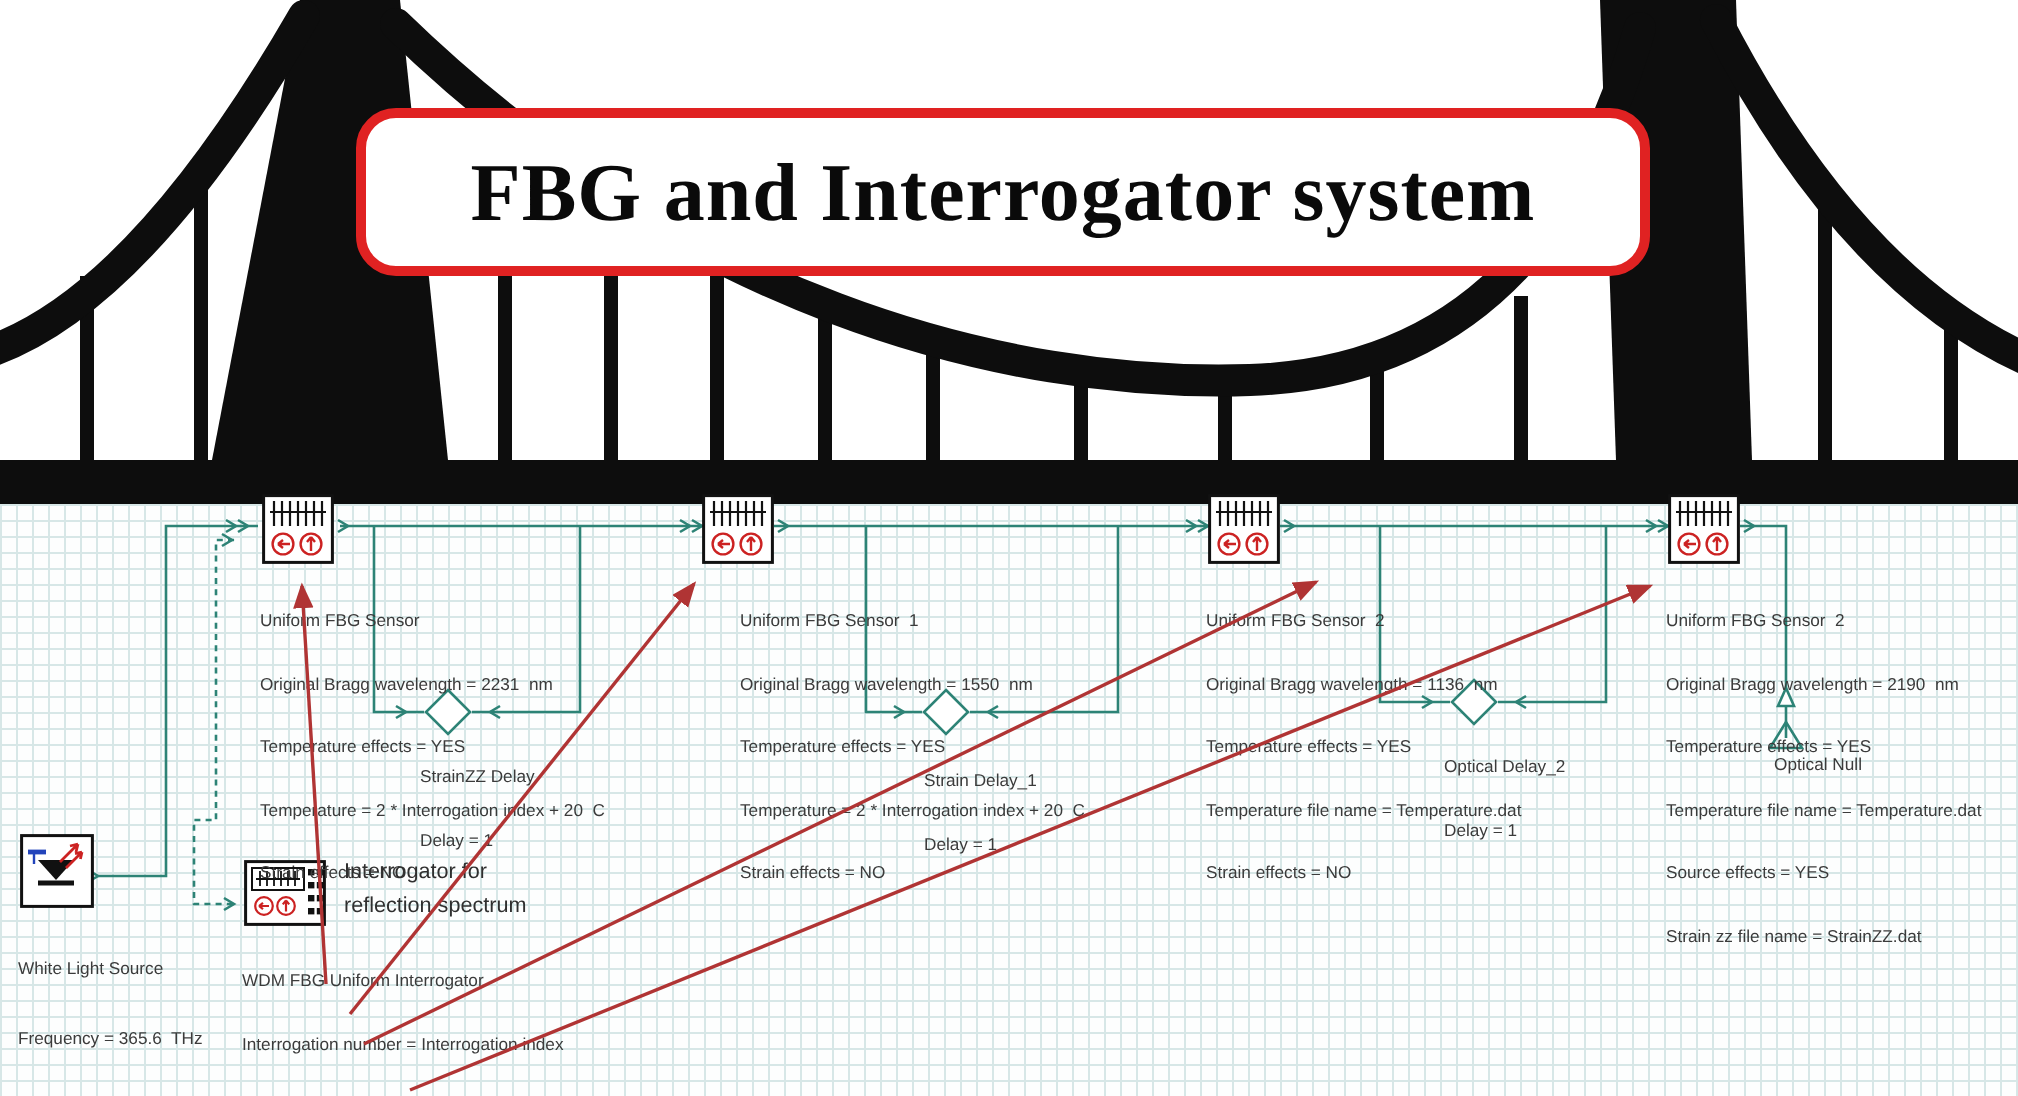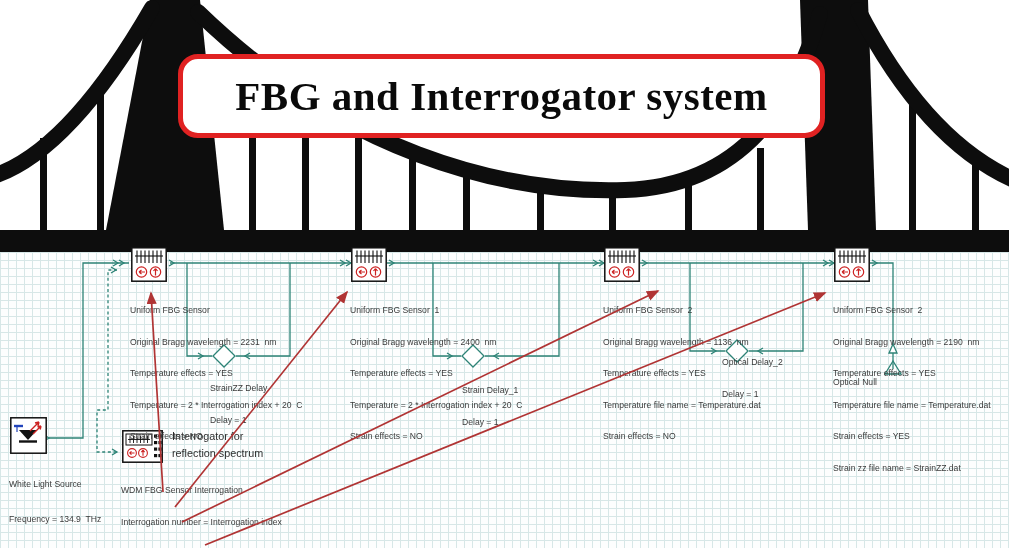--- a/index.html
+++ b/index.html
@@ -224,69 +224,69 @@
     </svg>
   </div>
 
   <div class="lbl" style="left:130px;top:284px">
     <div>Uniform FBG Sensor</div>
     <div>Original Bragg wavelength = 2231  nm</div>
     <div>Temperature effects = YES</div>
     <div>Temperature = 2 * Interrogation index + 20  C</div>
     <div>Strain effects = NO</div>
   </div>
-  <div class="lbl" style="left:350px;top:284px">
+  <div class="lbl" style="left:370px;top:284px">
     <div>Uniform FBG Sensor  1</div>
-    <div>Original Bragg wavelength = 2400  nm</div>
+    <div>Original Bragg wavelength = 1550  nm</div>
     <div>Temperature effects = YES</div>
     <div>Temperature = 2 * Interrogation index + 20  C</div>
     <div>Strain effects = NO</div>
   </div>
   <div class="lbl" style="left:603px;top:284px">
     <div>Uniform FBG Sensor  2</div>
     <div>Original Bragg wavelength = 1136  nm</div>
     <div>Temperature effects = YES</div>
     <div>Temperature file name = Temperature.dat</div>
     <div>Strain effects = NO</div>
   </div>
   <div class="lbl" style="left:833px;top:284px">
     <div>Uniform FBG Sensor  2</div>
     <div>Original Bragg wavelength = 2190  nm</div>
     <div>Temperature effects = YES</div>
     <div>Temperature file name = Temperature.dat</div>
-    <div>Strain effects = YES</div>
+    <div>Source effects = YES</div>
     <div>Strain zz file name = StrainZZ.dat</div>
   </div>
 
   <div class="lbl" style="left:210px;top:362px">
     <div>StrainZZ Delay</div>
     <div>Delay = 1</div>
   </div>
   <div class="lbl" style="left:462px;top:364px">
     <div>Strain Delay_1</div>
     <div>Delay = 1</div>
   </div>
-  <div class="lbl" style="left:722px;top:336px">
+  <div class="lbl" style="left:722px;top:357px">
     <div>Optical Delay_2</div>
     <div>Delay = 1</div>
   </div>
 
-  <div class="lbl" style="left:820px;top:377px;width:70px;text-align:center">Optical Null</div>
+  <div class="lbl" style="left:861px;top:377px;width:70px;text-align:right">Optical Null</div>
 
   <div class="lbl" style="left:9px;top:456px;line-height:11.6px">
     <div>White Light Source</div>
-    <div>Frequency = 134.9  THz</div>
+    <div>Frequency = 365.6  THz</div>
     
   </div>
 
   <div class="annot" style="left:172px;top:428px">Interrogator for
 reflection spectrum</div>
 
   <div class="lbl" style="left:121px;top:464px">
-    <div>WDM FBG Sensor Interrogation</div>
+    <div>WDM FBG Uniform Interrogator</div>
     <div>Interrogation number = Interrogation index</div>
     
     
     
     
     
   </div>
 
   <svg id="arrows" width="1009" height="548" viewBox="0 0 1009 548">
     <defs>

